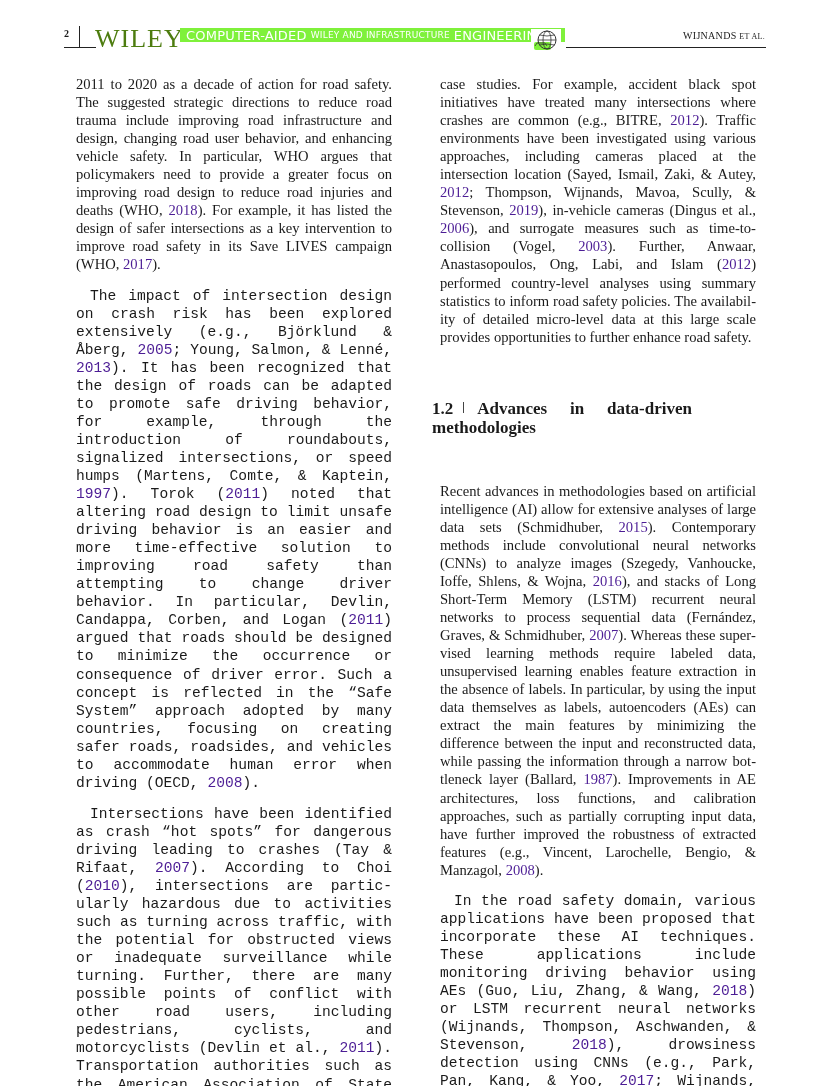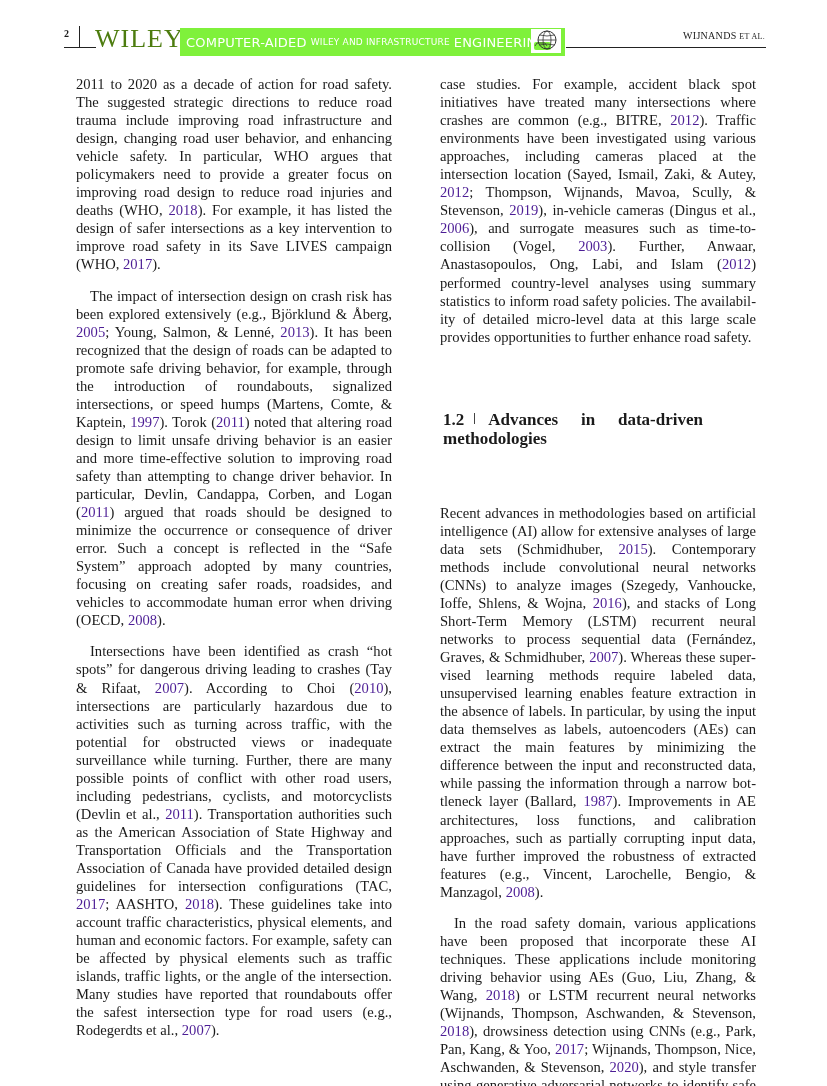--- a/index.html
+++ b/index.html
@@ -4,37 +4,37 @@
 <style>
   html, body { margin: 0; padding: 0; background: #ffffff; }
   body { width: 827px; height: 1086px; position: relative; overflow: hidden;
          font-family: "Liberation Serif", "DejaVu Serif", serif; color: #1a1a1a; }
   .header { position: absolute; left: 0; top: 0; width: 827px; height: 60px; }
   .page-num { position: absolute; left: 64px; top: 28px; font-size: 10px; font-weight: bold; }
   .tick-v { position: absolute; left: 79px; top: 26px; width: 1px; height: 22px; background: #222; }
   .tick-h { position: absolute; left: 64px; top: 47px; width: 32px; height: 1px; background: #222; }
   .wiley { position: absolute; left: 95px; top: 27px; font-size: 26px; letter-spacing: 1px; color: #4d7c0f;
            font-family: "Liberation Serif", serif; line-height: 24px; }
-  .banner { position: absolute; left: 180px; top: 28px; width: 385px; height: 28px; background: #7ff13b;
+  .banner { position: absolute; left: 180px; top: 28px; width: 385px; height: 14px; background: #7ff13b;
             display: flex; align-items: center; color: #ffffff; font-family: "DejaVu Sans", sans-serif; }
   .banner .big { font-size: 13px; margin-left: 6px; letter-spacing: 0.2px; }
   .banner .mid { font-size: 9px; margin: 0 4px; letter-spacing: 0.2px; }
   .banner .logo { position: absolute; right: 4px; top: 1px; width: 30px; height: 24px; }
   .rule { position: absolute; left: 566px; top: 47px; width: 200px; height: 1px; background: #222; }
   .author { position: absolute; right: 62px; top: 30px; font-size: 10px; letter-spacing: 0.3px; margin-left: 33px; }
   .author .sc { font-size: 8px; }
 
   .col { position: absolute; top: 62px; width: 342px; font-size: 14.6px; line-height: 18.05px;
          text-align: justify; hyphens: manual; }
   .col.left { left: 63px; }
   .col.right { left: 427px; }
   .col p { margin: 13px; }
-  .col p.indent { text-indent: 14px; }
+  .col p.indent { text-indent: 14px; font-family: Liberation Mono, monospace; }
   .cite { color: #4c1d95; }
-  .heading { font-weight: bold; font-size: 17px; line-height: 19px; margin: 16px; }
+  .heading { font-weight: bold; font-size: 17px; line-height: 19px; margin: 5px; }
   .heading .bar { display: inline-block; width: 1px; height: 11px; background: #444; margin: 0 13px 0 10px; vertical-align: 1px; }
   .gap-before-h { height: 35px; }
   .gap-after-h { height: 27px; }
 </style>
 </head>
 <body>
 
 <div class="header">
   <span class="page-num">2</span>
   <div class="tick-v"></div>

